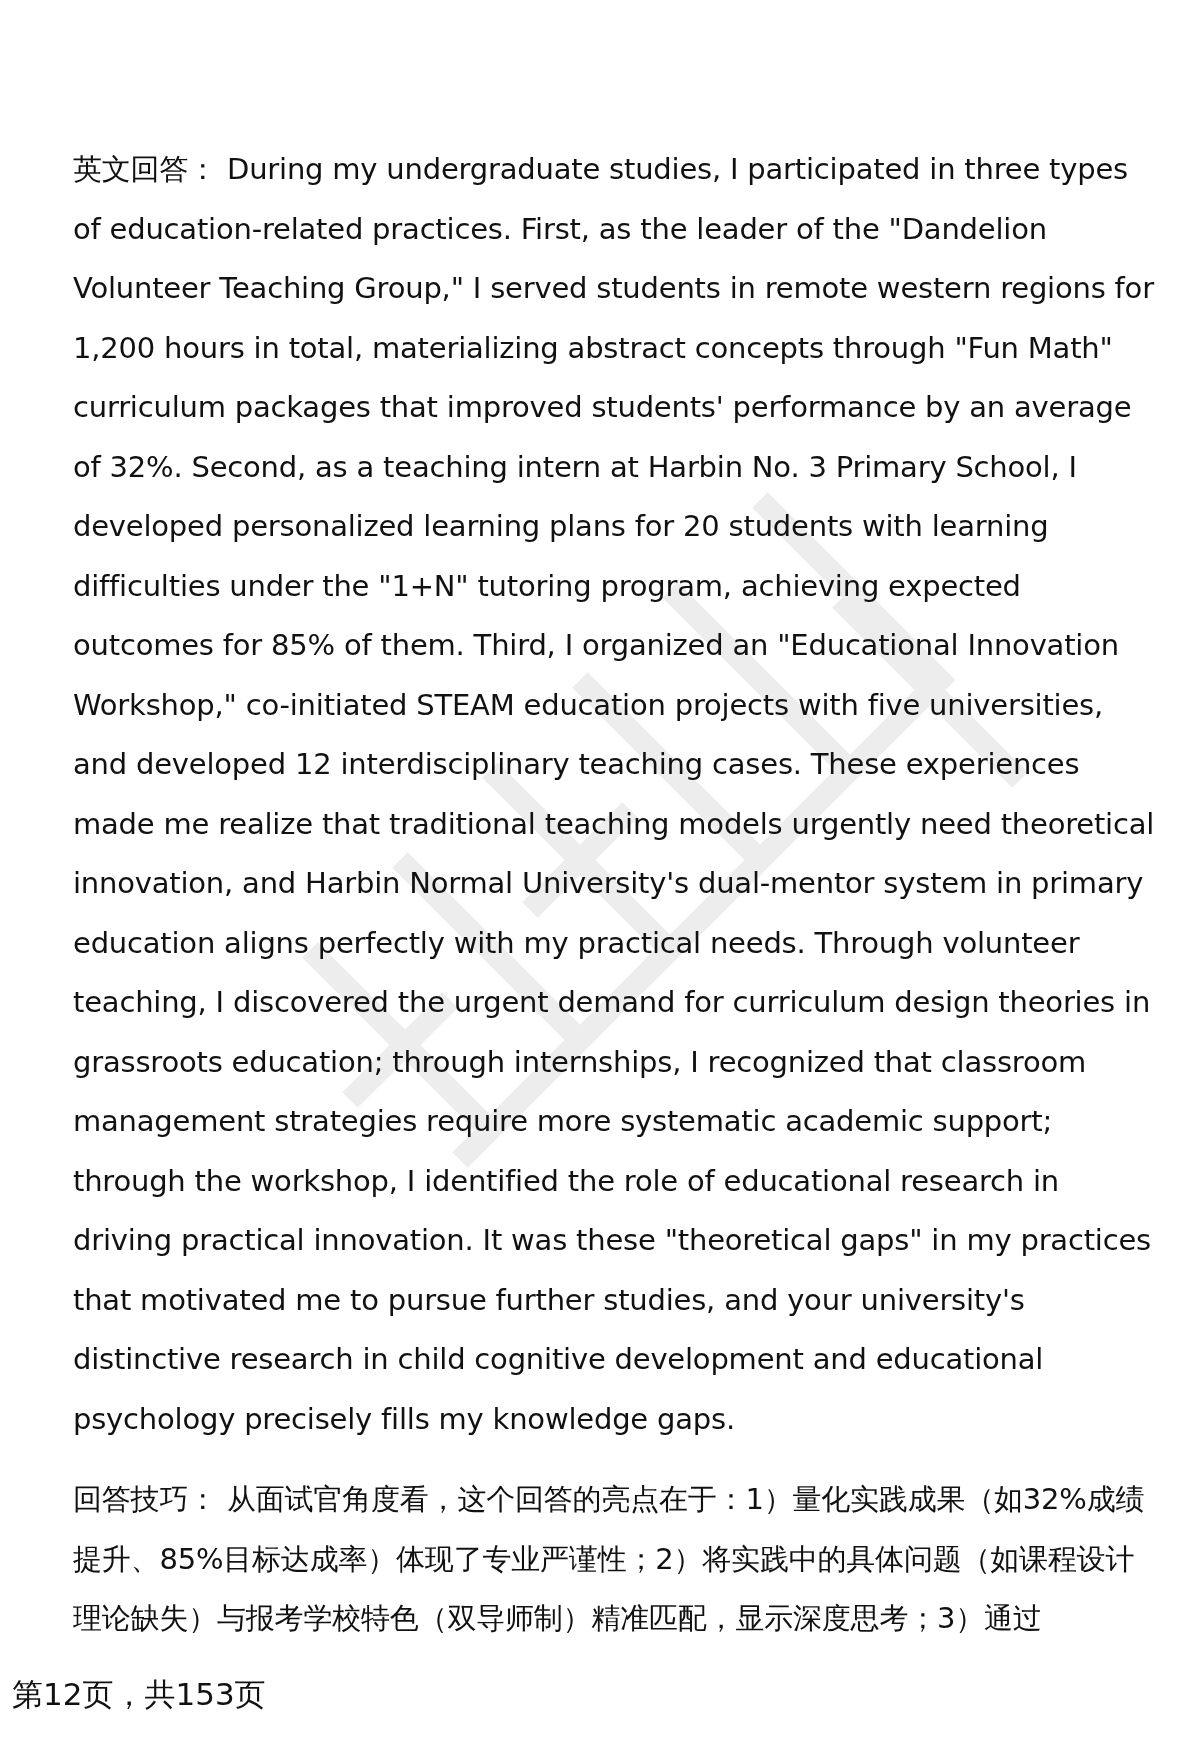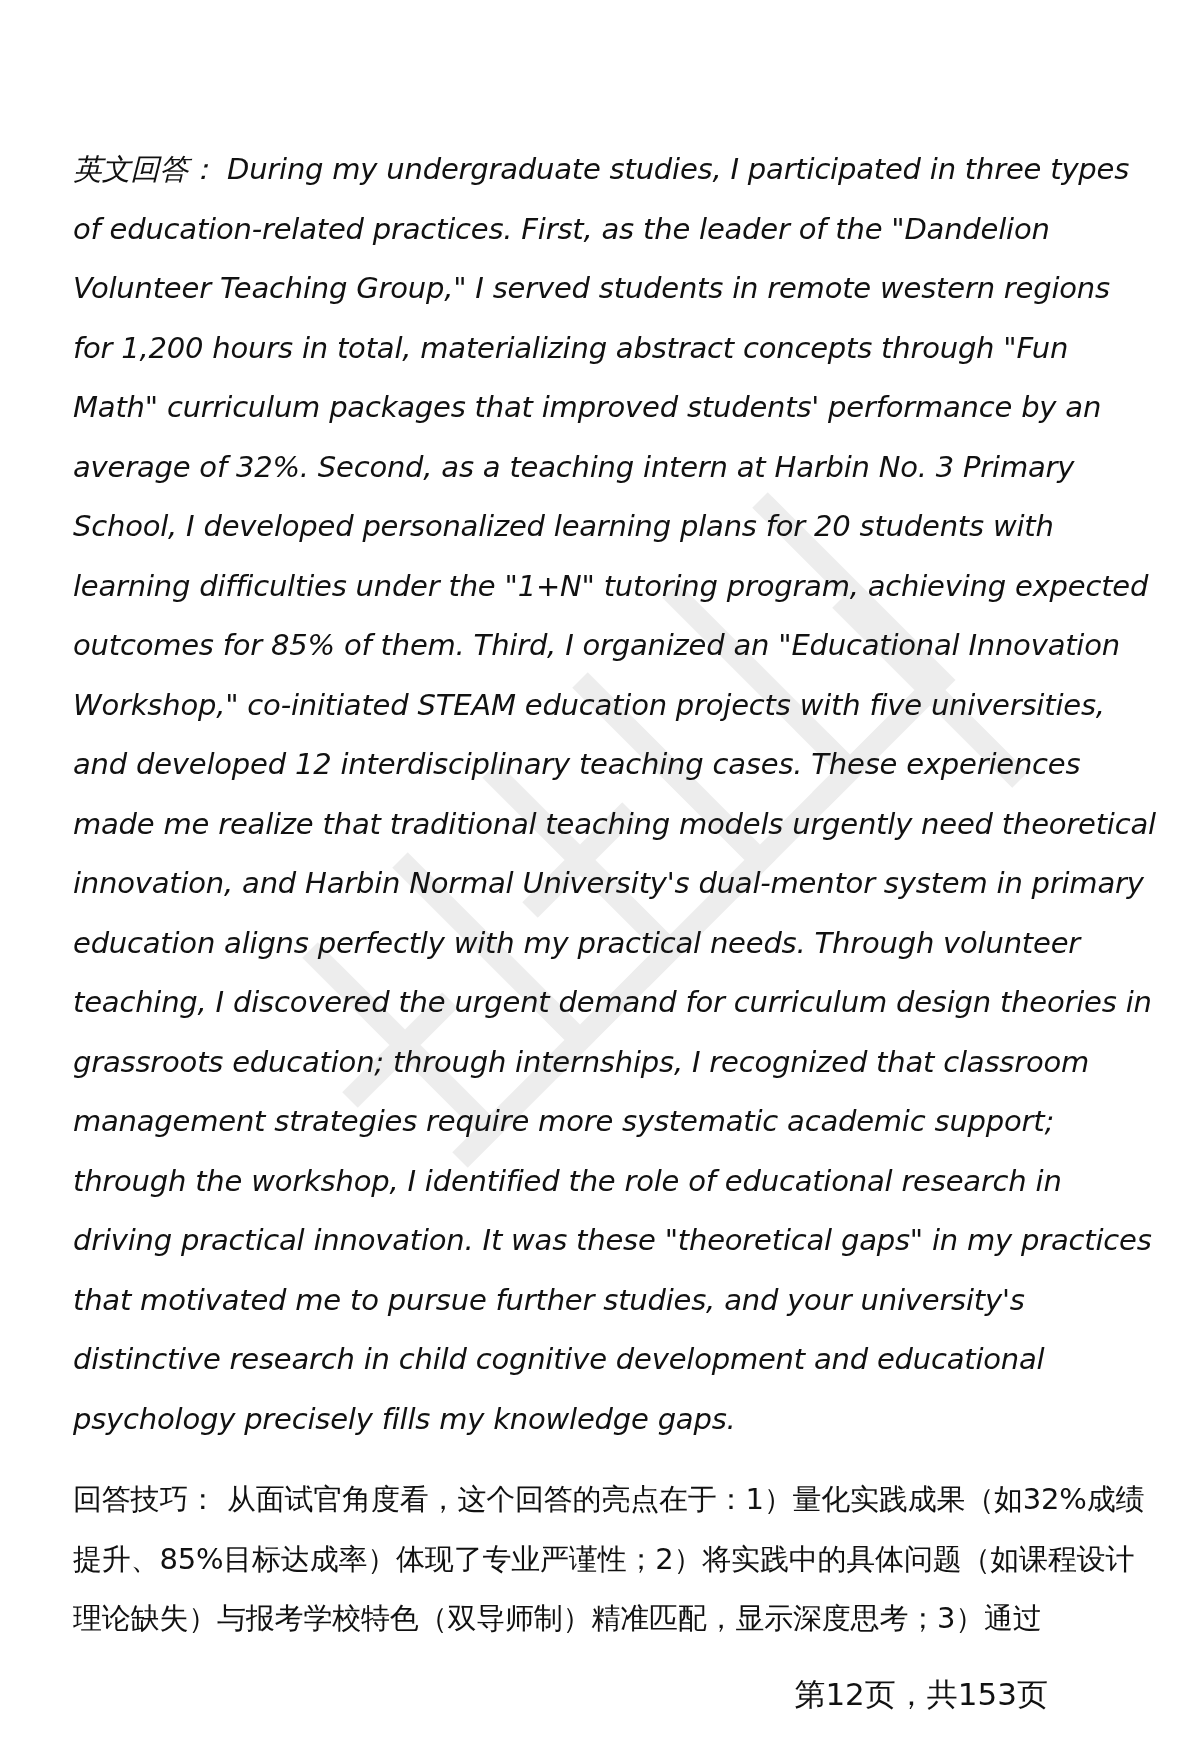--- a/index.html
+++ b/index.html
@@ -2,24 +2,24 @@
 <html><head>
 <meta charset="utf-8">
 <style>
   html, body { margin: 0; padding: 0; background: #ffffff; }
   body { width: 1200px; height: 1755px; position: relative; overflow: hidden;
          font-family: "DejaVu Sans", "Liberation Sans", sans-serif; color: #111111; }
   .page { position: absolute; left: 0; top: 0; width: 1200px; height: 1755px; }
   .para { position: absolute; left: 73px; width: 1085px; font-size: 29px;
           line-height: 59.5px; margin: 0; letter-spacing: -0.2px; }
   #p1 { top: 52px; }
-  #p2 { top: 140px; font-style: italic; }
+  #p2 { top: 140px; }
   #p3 { top: 1470px; }
   .label { margin-right: 10px; }
-  .footer { position: absolute; left: 0; width: 1048px; top: 1672px; text-align: right;
+  .footer { position: absolute; left: 12px; width: 1048px; top: 1672px; text-align: left;
             font-size: 31px; line-height: 44px; }
   .watermark { position: absolute; left: 200px; top: 480px; width: 900px; height: 760px;
                pointer-events: none; opacity: 0.9; }
 </style>
 </head>
 <body>
 
 <div class="page">
 
   <svg class="watermark" viewBox="0 0 900 760">

